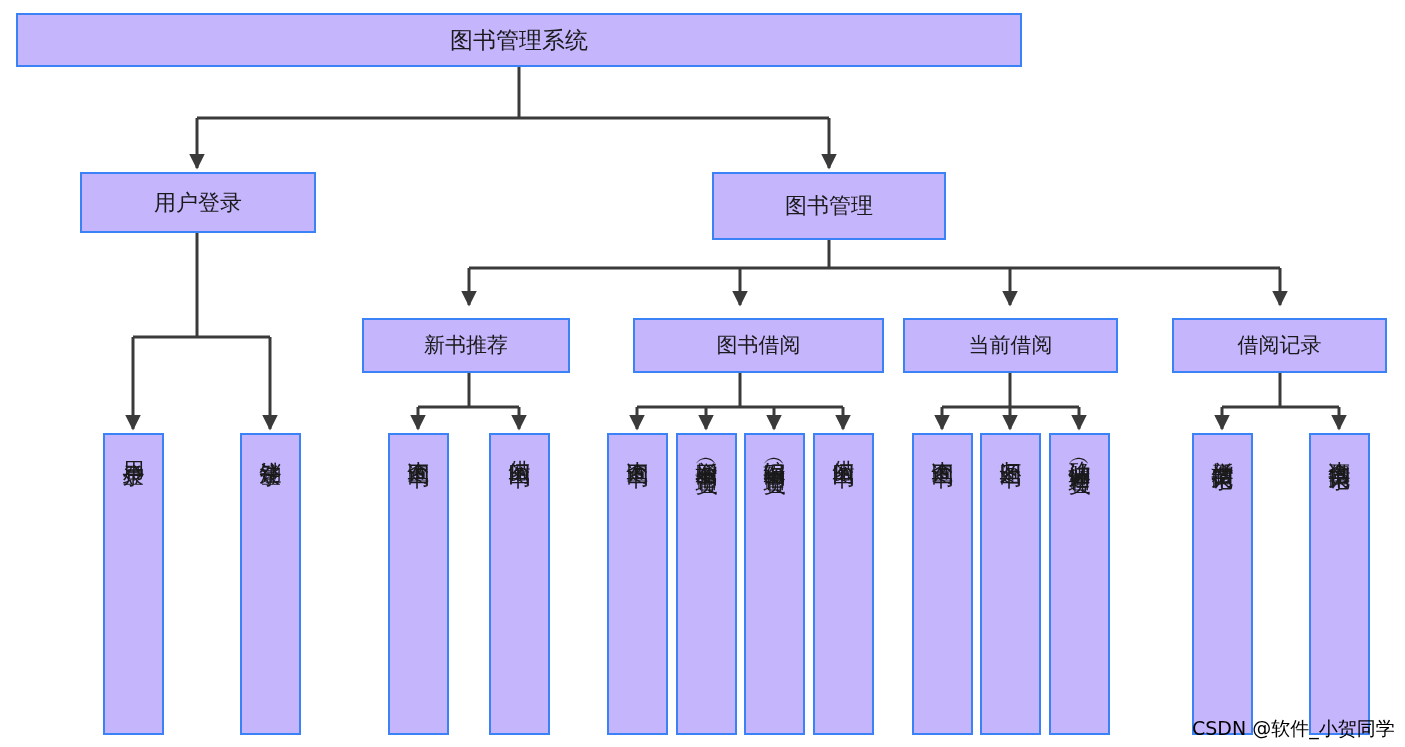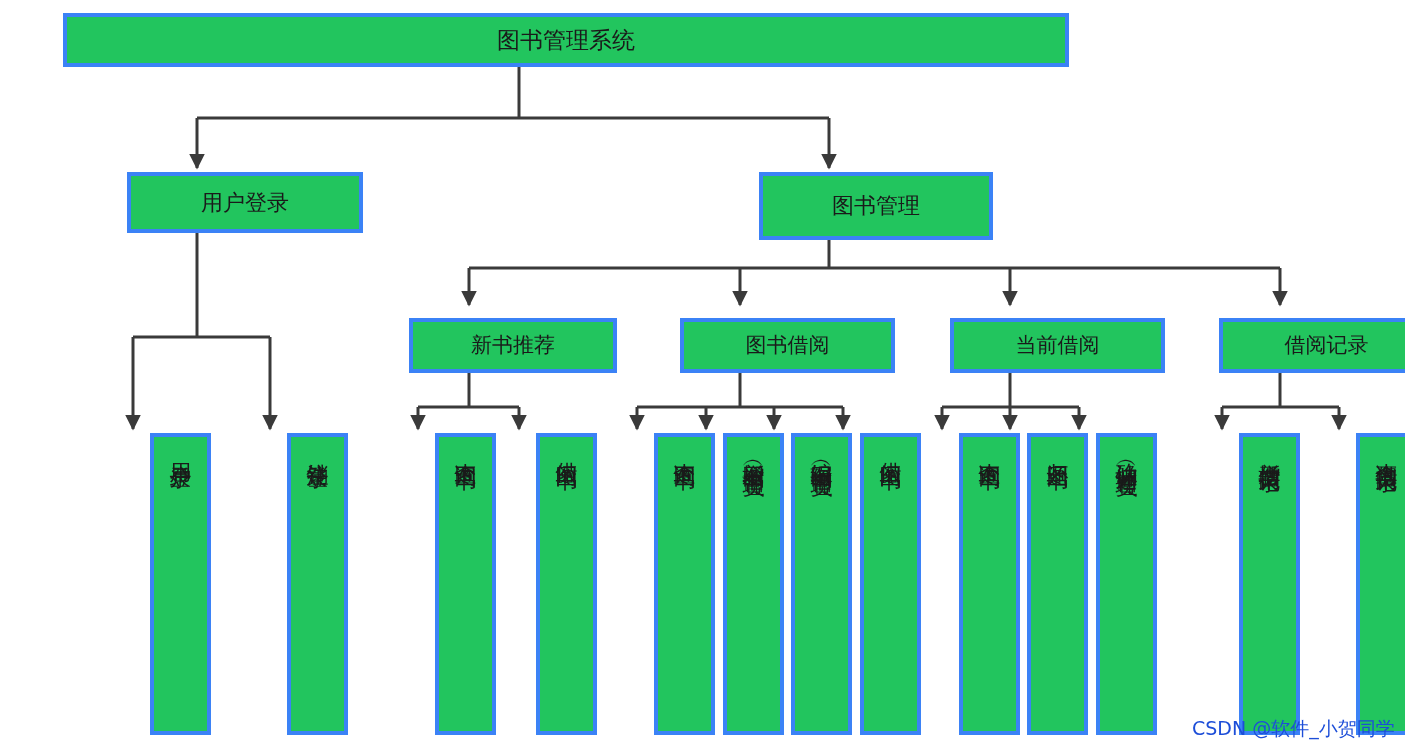--- a/index.html
+++ b/index.html
@@ -21,27 +21,26 @@
   #edge-layer {
     position: absolute;
     left: 0;
     top: 0;
     width: 1405px;
     height: 747px;
   }
   .node {
     position: absolute;
     box-sizing: border-box;
-    background: #22c55e;
-    border: 4px solid #3b82f6;
+    background: #c4b5fd;
+    border: 2px solid #3b82f6;
     display: flex;
     align-items: center;
     justify-content: center;
     z-index: 2;
-    margin-left: 47px;
   }
   .node-label {
     color: #1a1a1a;
     text-align: center;
     line-height: 1.08;
     white-space: pre;
   }
   .node-root .node-label {
     font-size: 23px;
   }
@@ -59,21 +58,21 @@
     font-size: 22px;
     writing-mode: vertical-rl;
     text-orientation: upright;
     letter-spacing: 2px;
     line-height: 1;
     display: block;
   }
   .watermark {
     position: absolute;
     font-size: 19px;
-    color: #1d4ed8;
+    color: #000000;
     white-space: pre;
     z-index: 5;
     pointer-events: none;
   }
 </style>
 </head>
 <body>
 
 <div id="diagram-root">
 
@@ -137,21 +136,21 @@
   <div class="node node-l1" style="left:80px; top:172px; width:236px; height:61px;">
     <span class="node-label">用户登录</span>
   </div>
   <div class="node node-l1" style="left:712px; top:172px; width:234px; height:68px;">
     <span class="node-label">图书管理</span>
   </div>
 
   <div class="node node-l2" style="left:362px; top:318px; width:208px; height:55px;">
     <span class="node-label">新书推荐</span>
   </div>
-  <div class="node node-l2" style="left:633px; top:318px; width:215px; height:55px;">
+  <div class="node node-l2" style="left:633px; top:318px; width:251px; height:55px;">
     <span class="node-label">图书借阅</span>
   </div>
   <div class="node node-l2" style="left:1172px; top:318px; width:215px; height:55px;">
     <span class="node-label">借阅记录</span>
   </div>
   <div class="node node-l2" style="left:903px; top:318px; width:215px; height:55px;">
     <span class="node-label">当前借阅</span>
   </div>
 
   <div class="node node-leaf" style="left:103px; top:433px; width:61px; height:302px;">

